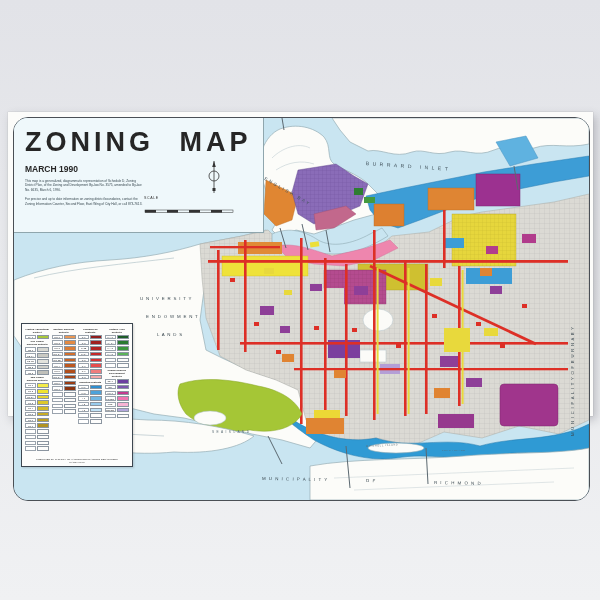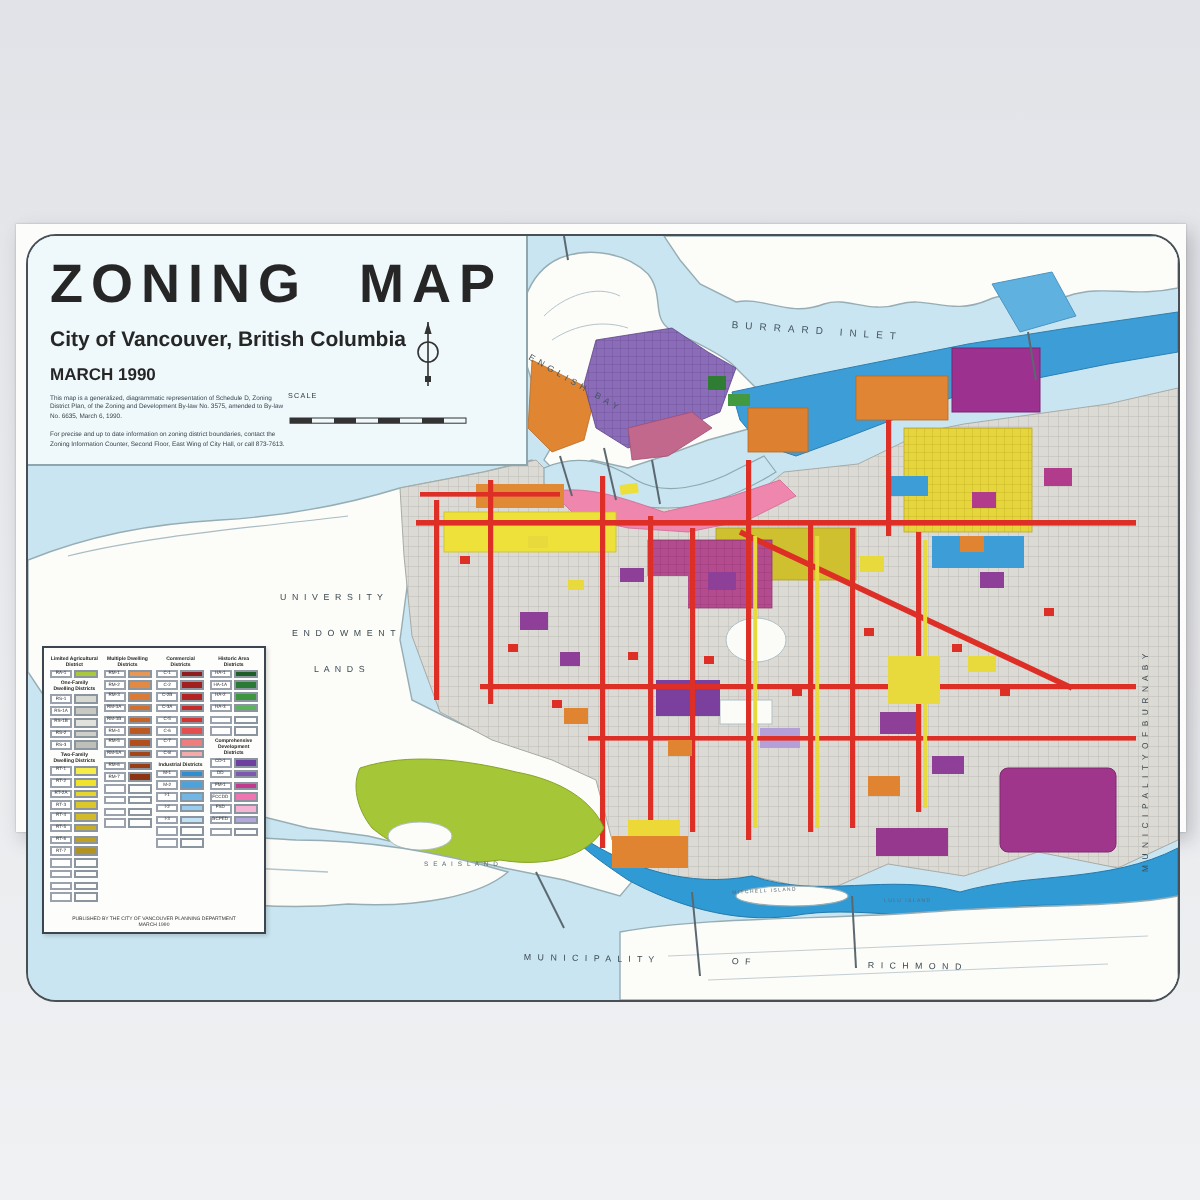--- a/index.html
+++ b/index.html
@@ -206,21 +206,20 @@
         <line x1="270" y1="12" x2="268" y2="0"></line>
         <line x1="254" y1="318" x2="268" y2="346"></line>
         <line x1="332" y1="328" x2="336" y2="370"></line>
         <line x1="412" y1="330" x2="414" y2="366"></line>
         <line x1="500" y1="48" x2="504" y2="72"></line>
       </g>
     </svg>
 
     <div class="title-block">
       <div class="map-title">ZONING MAP</div>
-      <div class="map-subtitle">City of Vancouver, British Columbia</div>
       <div class="map-date">MARCH 1990</div>
       <p class="note">This map is a generalized, diagrammatic representation of Schedule D, Zoning District Plan, of the Zoning and Development By-law No. 3575, amended to By-law No. 6635, March 6, 1990.</p>
       <p class="note">For precise and up to date information on zoning district boundaries, contact the Zoning Information Counter, Second Floor, East Wing of City Hall, or call 873-7613.</p>
 
       <div class="scale-group">
         <div class="scale-label">SCALE</div>
         <svg width="92" height="8" viewBox="0 0 92 8">
           <g stroke="#333" stroke-width="0.5" fill="none">
             <rect x="1" y="2" width="88" height="2.6"></rect>
           </g>

